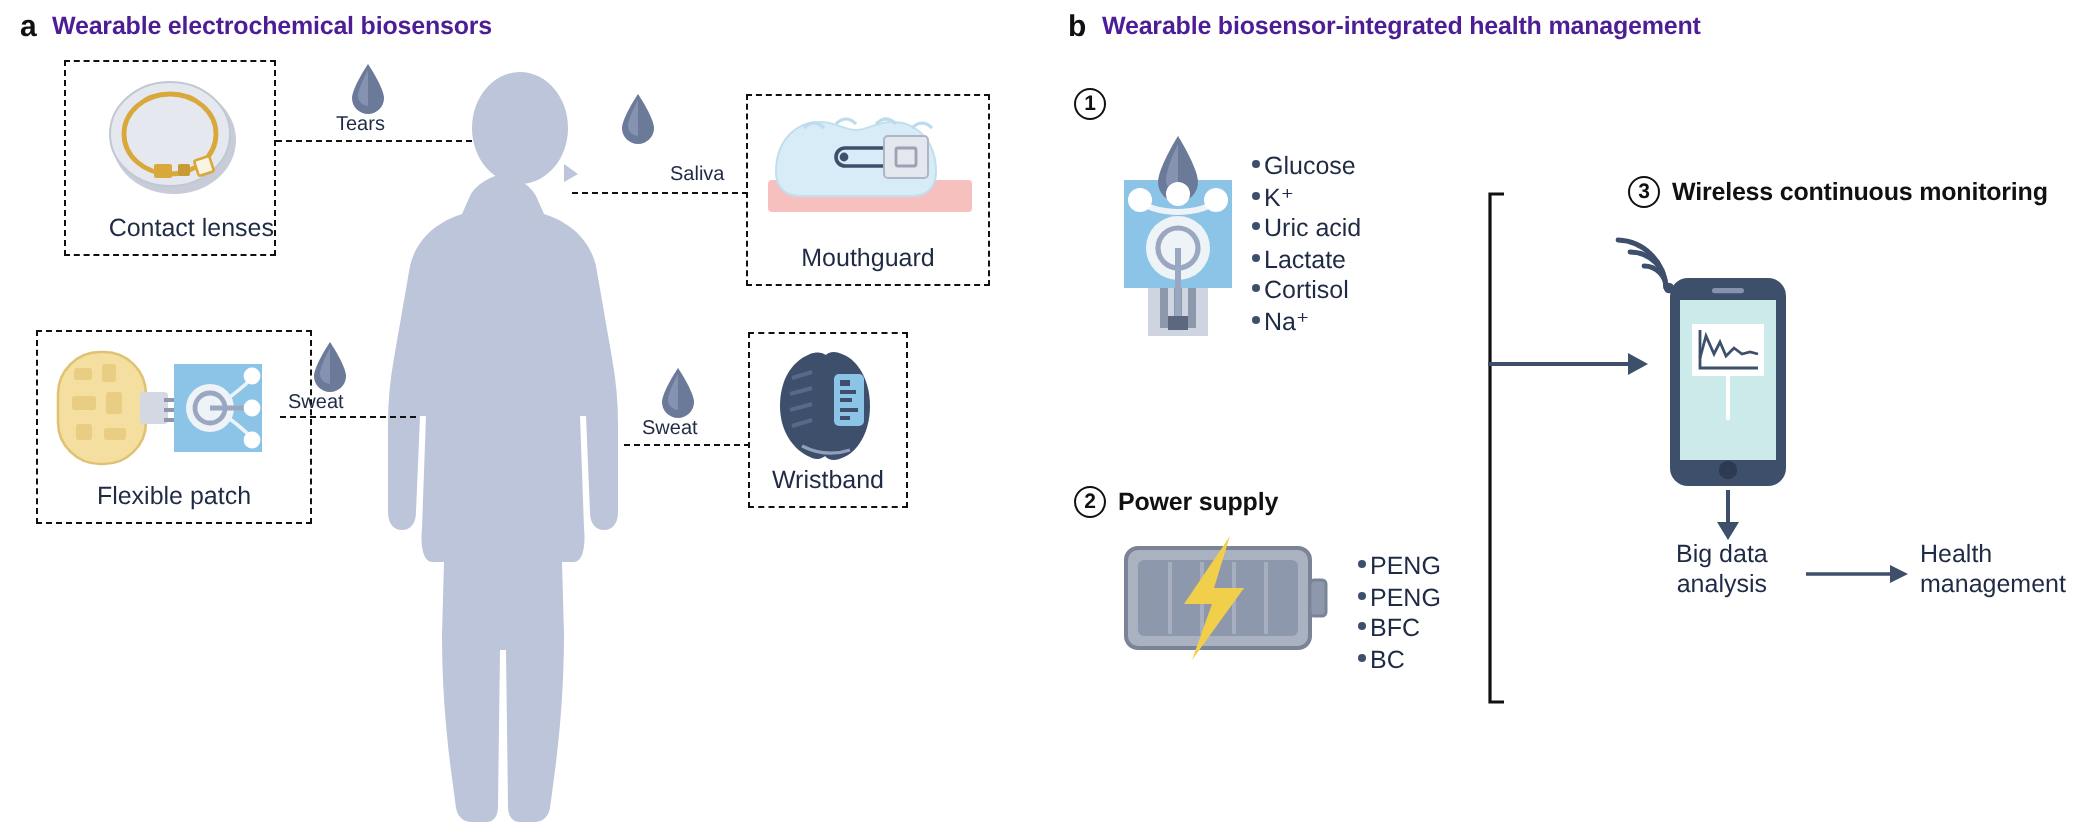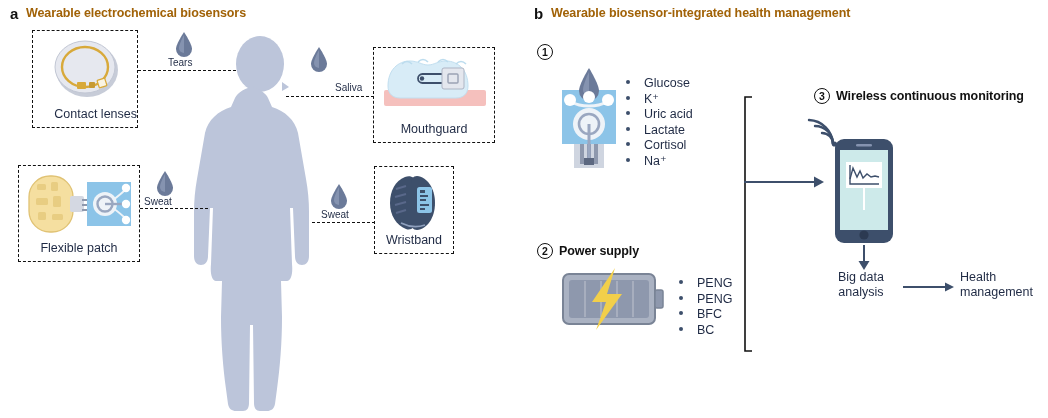--- a/index.html
+++ b/index.html
@@ -9,21 +9,21 @@
     color:#1f2a44;
   }
   .fig{position:absolute;inset:0;}
   .abs{position:absolute;}
 
   
   .panel-letter{
     font-weight:bold;font-size:15px;color:#111111;line-height:1;
   }
   .panel-title{
-    font-weight:bold;font-size:12.5px;color:#a16207;letter-spacing:-0.1px;
+    font-weight:bold;font-size:12.5px;color:#4c1d95;letter-spacing:-0.1px;
     white-space:nowrap;line-height:1;
   }
 
   
   .dbox{
     position:absolute;border:1.4px dashed #111111;box-sizing:border-box;background:transparent;
   }
   .box-label{
     position:absolute;left:0;right:0;text-align:center;
     font-size:12.5px;color:#1f2a44;white-space:nowrap;line-height:1;
@@ -47,21 +47,21 @@
     font-size:10.5px;font-weight:bold;color:#111111;line-height:1;box-sizing:border-box;
   }
   .step-label{
     font-size:12.5px;font-weight:bold;color:#111111;white-space:nowrap;line-height:1;
     letter-spacing:-0.1px;
   }
 
   
   .blist{position:absolute;}
   .bitem{
-    display:flex;align-items:baseline;gap:14px;
+    display:flex;align-items:baseline;gap:2px;
     font-size:12.5px;color:#1f2a44;line-height:15.5px;white-space:nowrap;
   }
   .bdot{
     width:4px;height:4px;border-radius:50%;background:#3d4f6b;flex:0 0 auto;
     position:relative;top:-3px;
   }
 
   
   .cap{
     position:absolute;font-size:12.5px;color:#1f2a44;line-height:15px;
@@ -112,21 +112,21 @@
                c12 0 22 9 22 25 c0 8 -5 12 -12 12 l-56 0 c-7 0 -12 -4 -12 -12 z" fill="#d8ecf7" stroke="#c2dff0" stroke-width="1"></path>
       <path d="M20 8 q5 -5 10 0 M36 6 q5 -5 10 0 M56 6 q5 -5 10 0 M74 8 q5 -5 10 0" fill="none" stroke="#bcdcee" stroke-width="1.6"></path>
       <rect x="36" y="18" width="28" height="9" rx="4.5" fill="none" stroke="#3d4f6b" stroke-width="1.8"></rect>
       <circle cx="40" cy="22.5" r="2.2" fill="#3d4f6b"></circle>
       <rect x="60" y="12" width="22" height="21" rx="2" fill="#e4e7ee" stroke="#aeb5c4" stroke-width="1"></rect>
       <rect x="66" y="18" width="10" height="9" rx="1" fill="none" stroke="#9aa2b4" stroke-width="1.4"></rect>
     </svg>
     <div class="box-label" style="bottom:7px;">Mouthguard</div>
   </div>
 
-  <div class="dbox" style="left:18px;top:165px;width:122px;height:97px;">
+  <div class="dbox" style="left:18px;top:165px;width:138px;height:97px;">
     <svg class="abs" style="left:8px;top:8px;" width="106" height="60" viewBox="0 0 106 60">
       <rect x="2" y="2" width="44" height="56" rx="21" fill="#f5dfa0" stroke="#e0c273" stroke-width="1.3"></rect>
       <g fill="#e8cd82">
         <rect x="10" y="10" width="9" height="6" rx="1.5"></rect>
         <rect x="24" y="8" width="7" height="9" rx="1.5"></rect>
         <rect x="9" y="24" width="12" height="7" rx="1.5"></rect>
         <rect x="26" y="22" width="8" height="11" rx="1.5"></rect>
         <rect x="11" y="38" width="8" height="8" rx="1.5"></rect>
         <rect x="25" y="40" width="11" height="6" rx="1.5"></rect>
       </g>

